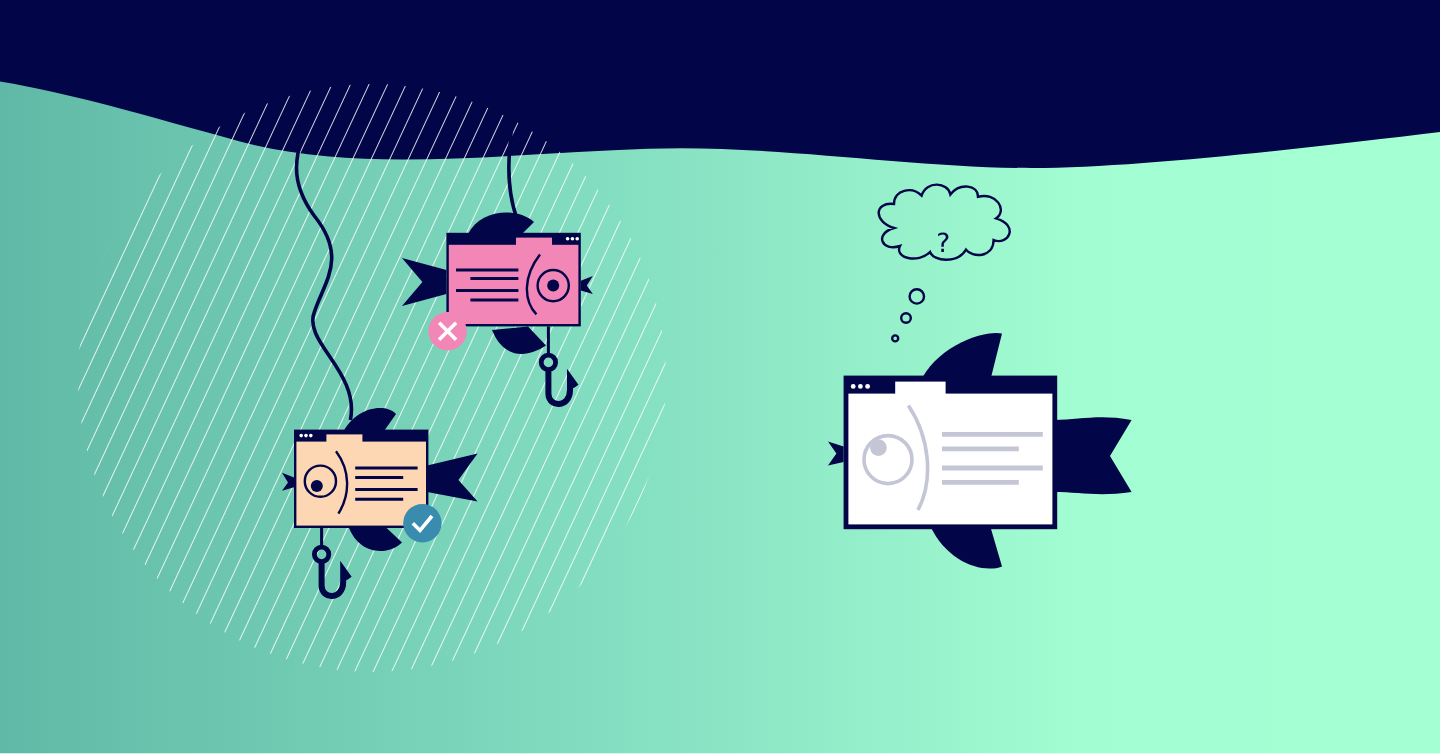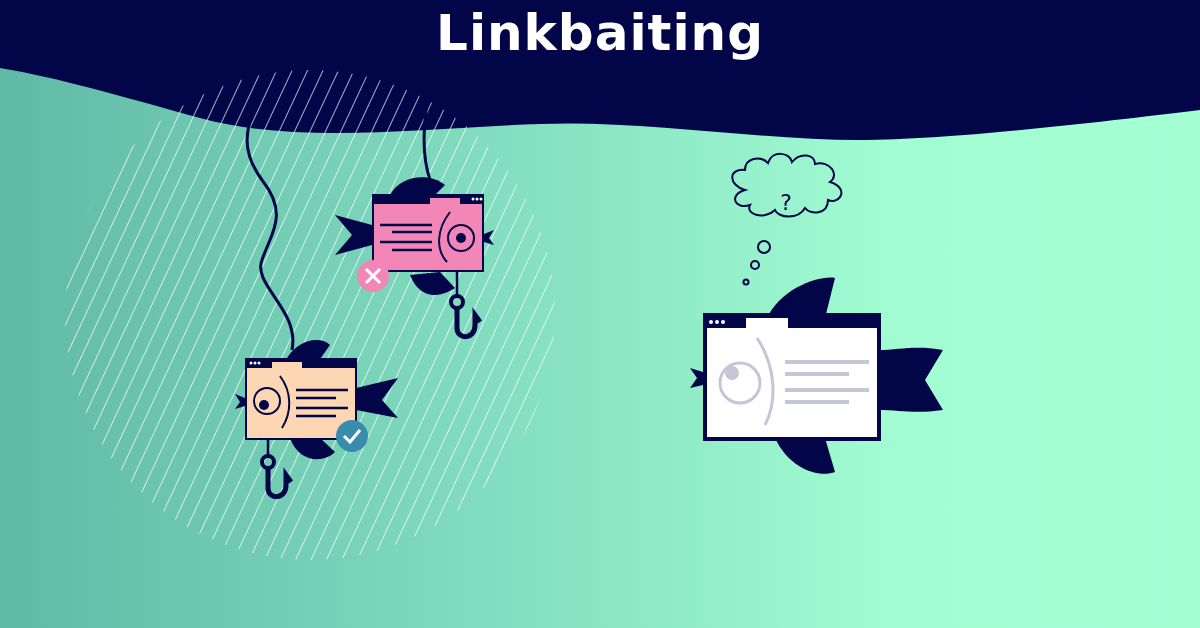--- a/index.html
+++ b/index.html
@@ -122,14 +122,13 @@
       <g stroke="#c4c6d6" stroke-width="4">
         <line x1="785" y1="362" x2="869" y2="362"></line>
         <line x1="785" y1="374" x2="849" y2="374"></line>
         <line x1="785" y1="390" x2="869" y2="390"></line>
         <line x1="785" y1="402" x2="849" y2="402"></line>
       </g>
       <path d="M703,372 L690,368 L697,378 L690,388 L703,385 Z" fill="#020548"></path>
     </g>
   </svg>
 
-  <div class="title">Linkbaiting</div>
 </div>
 
 </body></html>

